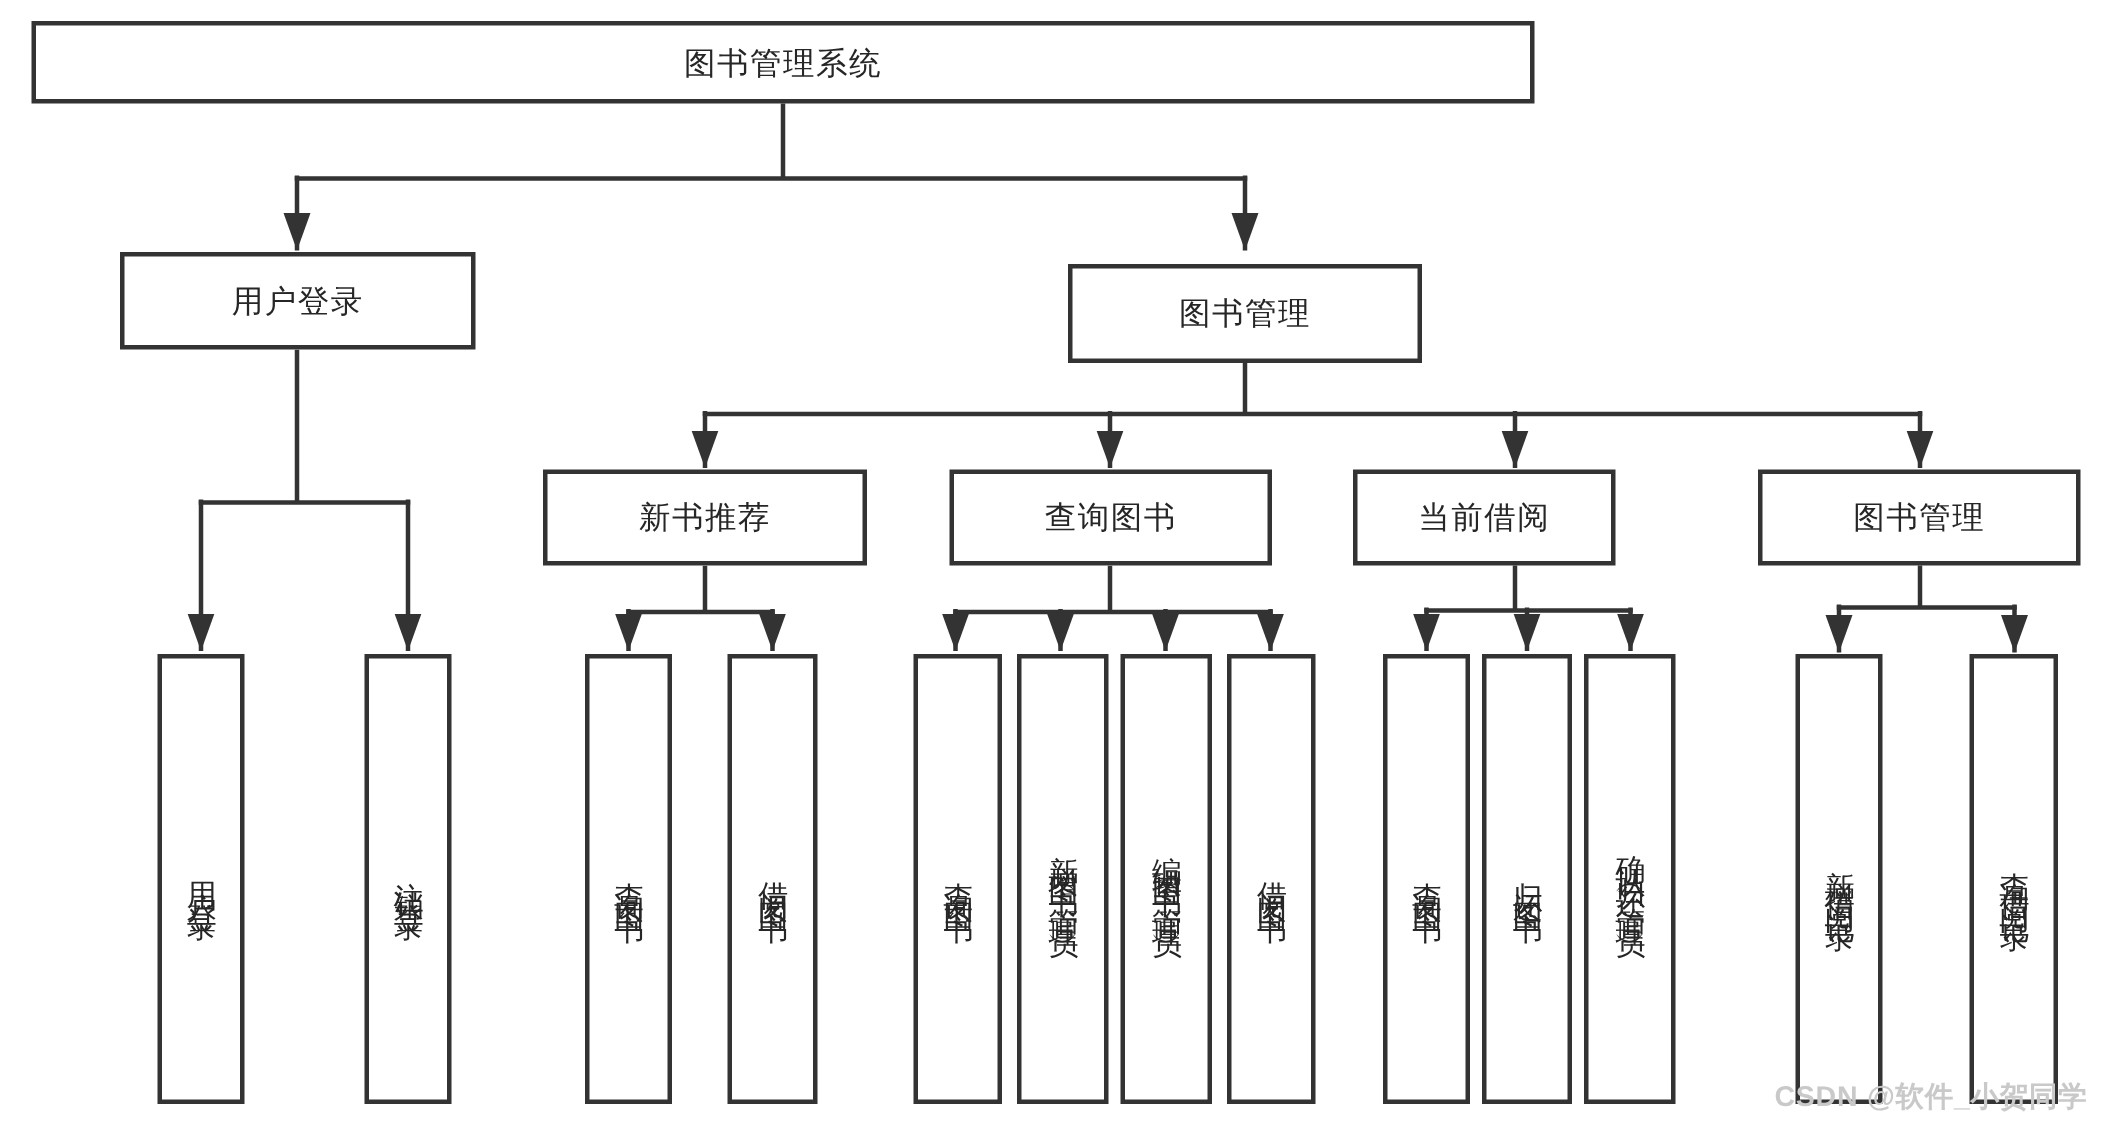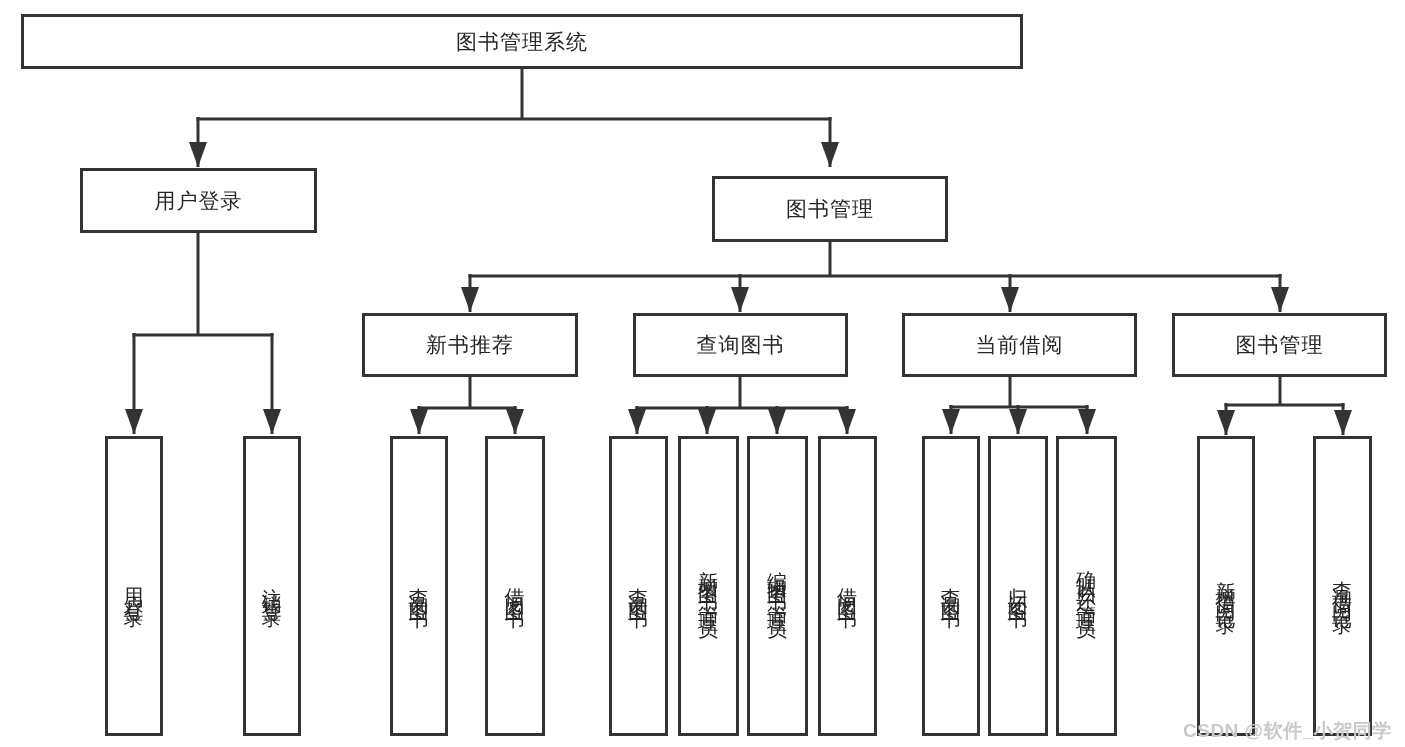--- a/index.html
+++ b/index.html
@@ -18,21 +18,21 @@
   .vtext{
     writing-mode:vertical-rl;text-orientation:mixed;
     letter-spacing:7px;line-height:1;white-space:nowrap;
   }
   
   .n-root{left:21px;top:14px;width:1002px;height:55px;}
   .n-userlogin{left:80px;top:168px;width:237px;height:65px;}
   .n-bookmgmt{left:712px;top:176px;width:236px;height:66px;}
   .n-newbook{left:362px;top:313px;width:216px;height:64px;}
   .n-borrow{left:633px;top:313px;width:215px;height:64px;}
-  .n-current{left:902px;top:313px;width:235px;height:64px;}
+  .n-current{left:902px;top:313px;width:175px;height:64px;}
   .n-records{left:1172px;top:313px;width:215px;height:64px;}
   .lf{top:436px;height:300px;}
   .lf1{left:105px;width:58px;}
   .lf2{left:243px;width:58px;}
   .lf3{left:390px;width:58px;}
   .lf4{left:485px;width:60px;}
   .lf5{left:609px;width:59px;}
   .lf6{left:678px;width:61px;}
   .lf7{left:747px;width:61px;}
   .lf8{left:818px;width:59px;}

